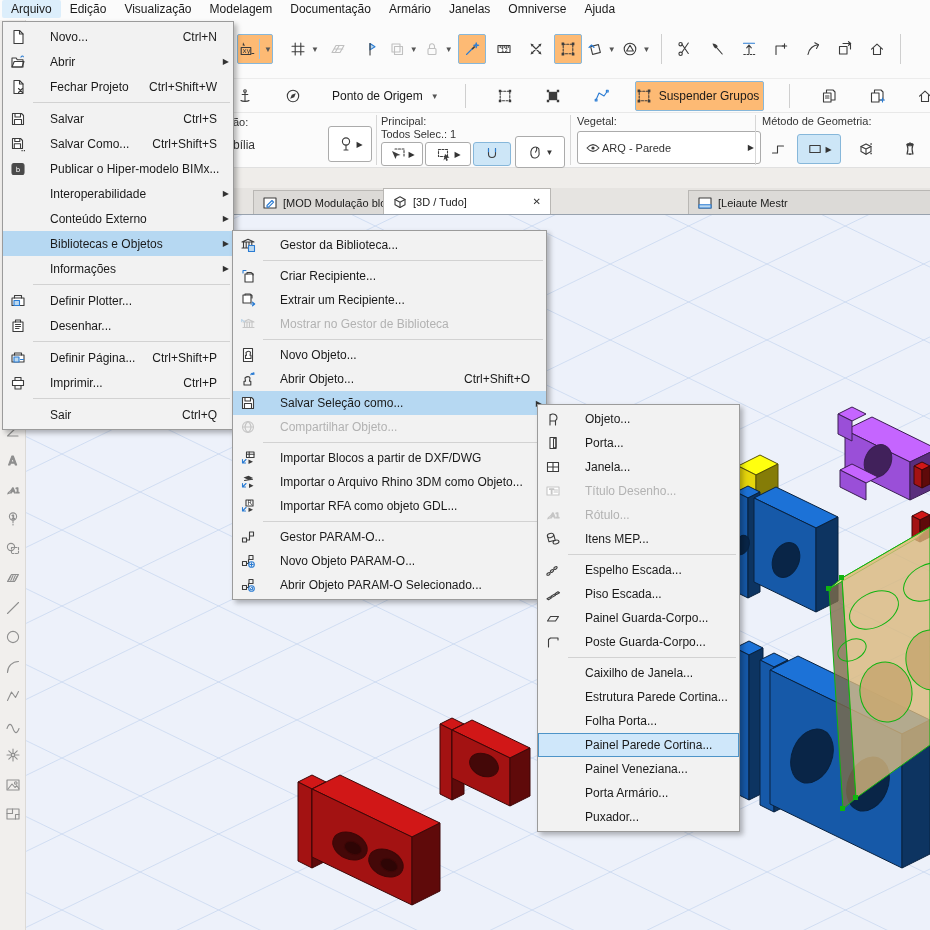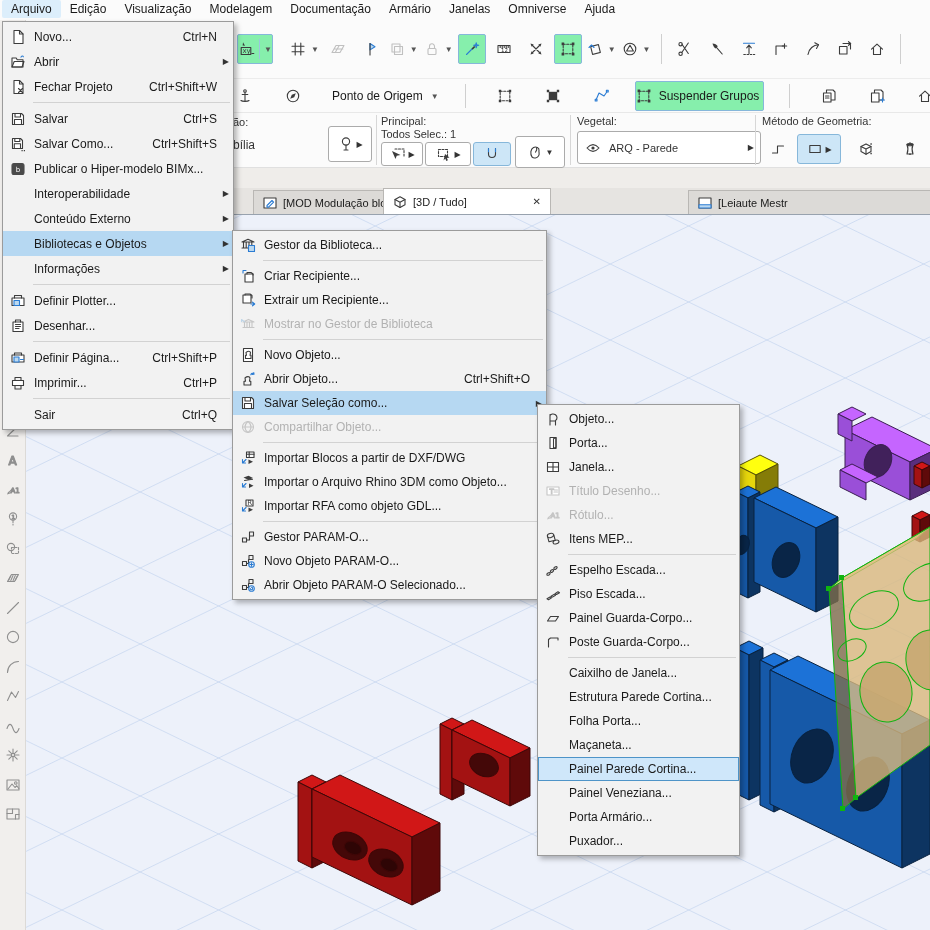--- a/index.html
+++ b/index.html
@@ -5,35 +5,35 @@
 html,body{margin:0;padding:0;width:930px;height:930px;overflow:hidden;background:#fff}
 .app{position:absolute;inset:0;font-family:"Liberation Sans","DejaVu Sans",sans-serif;color:#1a1a1a;font-size:12px}
 
 .menubar{position:absolute;left:0;top:0;right:0;height:20px;background:#fbfbfb;display:flex;align-items:flex-start;padding-left:2px;z-index:30}
 .mb-item{padding:2px 9px;white-space:nowrap;border-radius:2px;cursor:default}
 .mb-item.active{background:#dceefb}
 
 .tbrow1{position:absolute;left:25px;top:20px;right:0;height:58px;background:#fbfbfb;display:flex;align-items:center;padding-left:212px;gap:4px;z-index:1}
 .tbrow2{position:absolute;left:25px;top:78px;right:0;height:34px;background:#fbfbfb;display:flex;align-items:center;padding-left:206px;gap:20px;border-top:1px solid #ececec;z-index:1}
 .tbbtn{display:flex;align-items:center;justify-content:center;min-width:26px;height:28px;border:1px solid transparent;border-radius:2px;gap:2px;flex:none}
-.tbbtn.hl{background:#86efac;border-color:#86b7da}
+.tbbtn.hl{background:#fdba74;border-color:#86b7da}
 .tbbtn .dd{font-size:8px;color:#555;padding-left:2px}
 .tbbtn.hl .dd{border-left:1px solid #9cc4e0;padding-left:4px;margin-left:2px;height:20px;display:flex;align-items:center}
 .tbsep{width:1px;height:30px;background:#cfcfcf;margin:0 5px;flex:none}
 .tbsep.s2{height:24px}
 .tbtext{white-space:nowrap;padding:0 4px}
 .tb-extra{position:absolute;right:0;top:10px;height:40px;display:flex;align-items:center;border-left:1px solid #c9c9c9;padding-left:9px;width:80px;overflow:hidden;white-space:nowrap;background:#fbfbfb}
 
 .infobar{position:absolute;left:25px;top:112px;right:0;height:54px;background:#fbfbfb;border-top:1px solid #e8e8e8;border-bottom:1px solid #e0e0e0;z-index:1;font-size:11px;color:#333}
 .if-lbl{position:absolute;white-space:nowrap;color:#333}
 .if-vsep{position:absolute;top:2px;bottom:2px;width:1px;background:#d7d7d7}
 .if-btn{position:absolute;display:flex;align-items:center;justify-content:center;background:#fff;border:1px solid #ababab;border-radius:3px;gap:2px}
 .if-btn .arr{font-size:8px;color:#333}
 .if-btn.hl{background:#cde6f7;border-color:#86b7da}
-.if-select{position:absolute;display:flex;align-items:center;background:#fff;border:1px solid #ababab;border-radius:3px;gap:8px;padding:0 6px}
+.if-select{position:absolute;display:flex;align-items:center;background:#fff;border:1px solid #ababab;border-radius:3px;gap:1px;padding:0 6px}
 .if-select .grow{flex:1;white-space:nowrap;overflow:hidden}
 
 .spacer{position:absolute;left:25px;top:166px;right:0;height:22px;background:#efedea}
 .tabbar{position:absolute;left:25px;top:188px;right:0;height:26px;background:#e6e4e1;border-bottom:1px solid #98a2ae;z-index:1}
 .tab{position:absolute;top:2px;bottom:0;display:flex;align-items:center;gap:5px;padding:0 7px;background:#dcdad7;border:1px solid #b9b7b4;border-bottom:none;font-size:11px;white-space:nowrap;overflow:hidden}
 .tab.active{background:#fff;top:0}
 .tab .close{margin-left:auto;font-size:10px;color:#333;padding:0 2px}
 
 .toolbox{position:absolute;left:0;top:20px;width:25px;bottom:0;background:#f1efed;border-right:1px solid #dcdad7;display:flex;flex-direction:column;align-items:center;padding-top:402px;gap:10px;z-index:2}
 .toolbox .icon svg *{stroke:#8f8f8f}
@@ -55,21 +55,21 @@
 .dim .icon svg .b{stroke:#b9cfe2}
 
 .menu{position:absolute;background:#f2f2f2;border:1px solid #9b9b9b;box-shadow:3px 3px 5px rgba(0,0,0,.28);padding:2px 0;z-index:40}
 #menu-file{left:2px;top:21px;width:230px}
 #menu-lib{left:232px;top:230px;width:313px;z-index:41}
 #menu-save{left:537px;top:404px;width:201px;z-index:42}
 .mi{display:flex;align-items:center;height:25px;padding:0 3px;position:relative;white-space:nowrap}
 #menu-lib .mi{height:24px}
 #menu-save .mi{height:24px}
 .mi .icon{width:24px}
-.mlabel{margin-left:4px}
+.mlabel{margin-left:20px}
 .msc{margin-left:auto;padding-left:14px;padding-right:13px}
 .marrow{position:absolute;right:4px;font-size:8px;color:#333}
 .mi.hl{background:#b6d8f2}
 .mi.selected{background:#cfe7fa;outline:1px solid #4e94c8;outline-offset:-1px}
 .mi.disabled{color:#b2b2b2}
 .mi.disabled .icon svg *{stroke:#c6c6c6}
 .mi.disabled .icon svg .f{fill:#c6c6c6;stroke:none}
 .mi.disabled .icon svg .b{stroke:#bed5e8}
 .mi.disabled .icon svg text{fill:#c6c6c6}
 .msep{height:1px;background:#d2d2d2;margin:3px 3px 3px 30px}
@@ -1125,24 +1125,20 @@
         <span class="mlabel">Caixilho de Janela...</span>
       </div>
       <div class="mi">
         <span class="icon"></span>
         <span class="mlabel">Estrutura Parede Cortina...</span>
       </div>
       <div class="mi">
         <span class="icon"></span>
         <span class="mlabel">Folha Porta...</span>
       </div>
-      <div class="mi">
-        <span class="icon"></span>
-        <span class="mlabel">Maçaneta...</span>
-      </div>
       <div class="mi selected">
         <span class="icon"></span>
         <span class="mlabel">Painel Parede Cortina...</span>
       </div>
       <div class="mi">
         <span class="icon"></span>
         <span class="mlabel">Painel Veneziana...</span>
       </div>
       <div class="mi">
         <span class="icon"></span>

